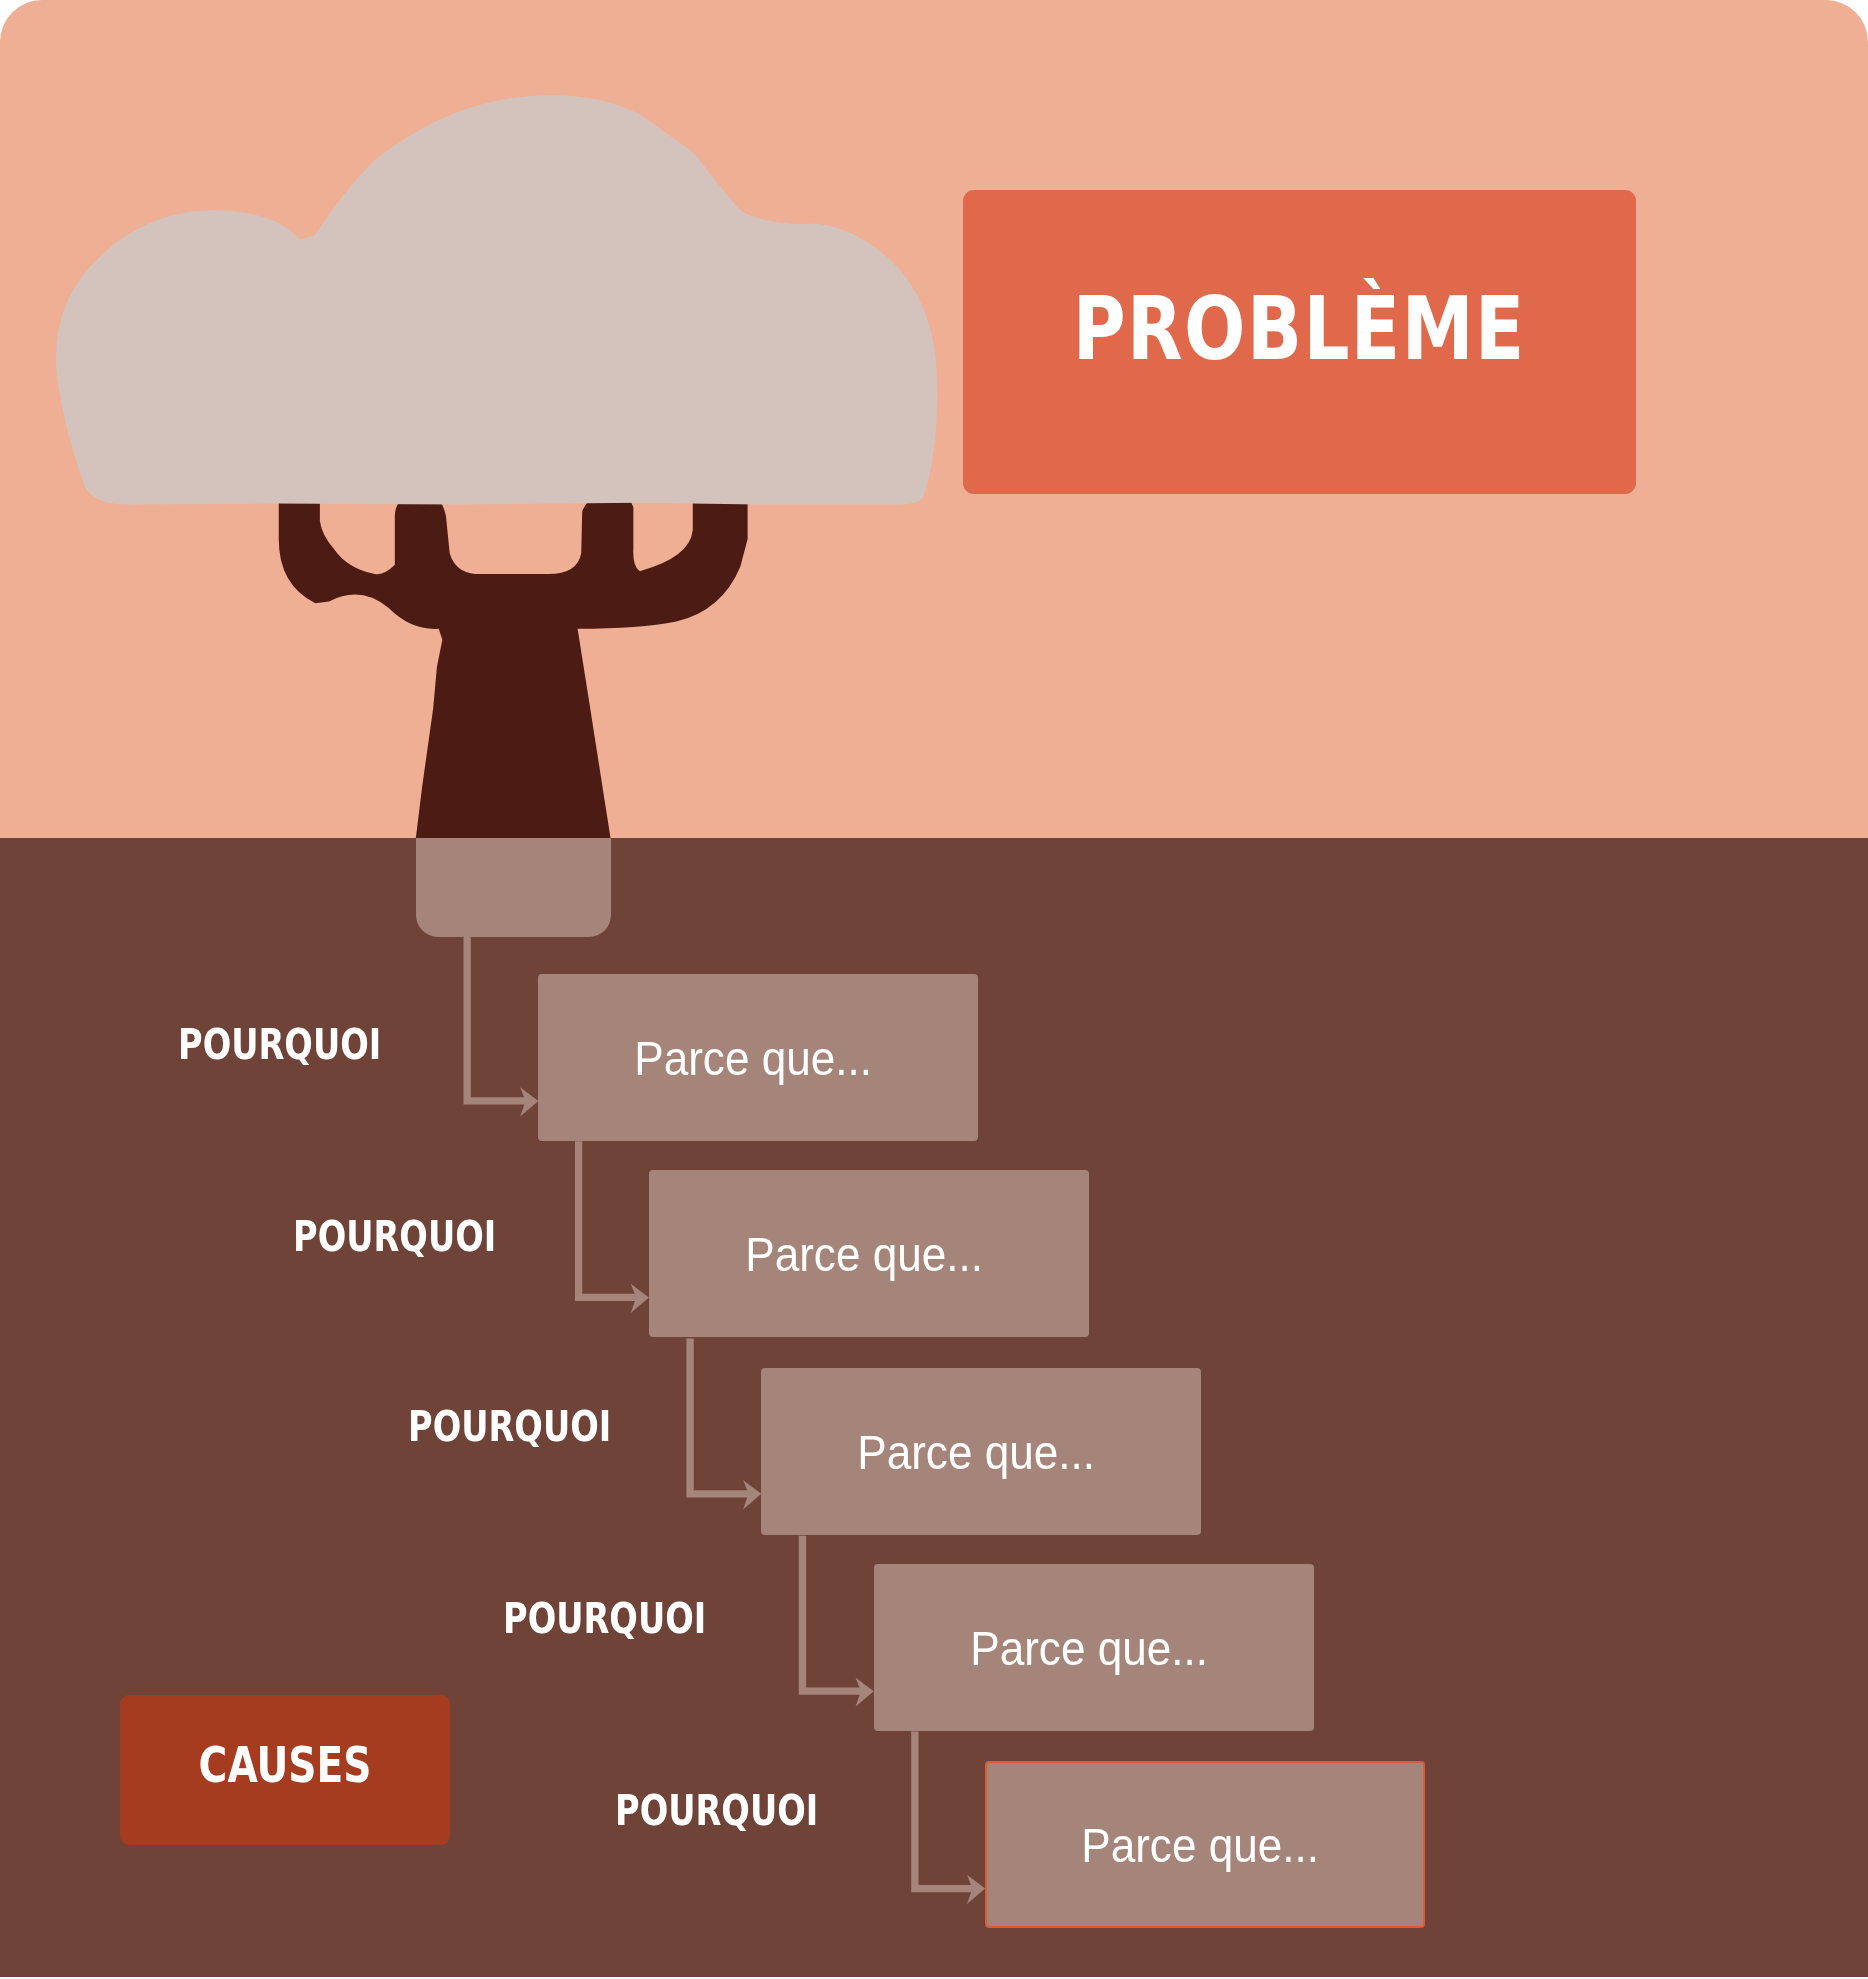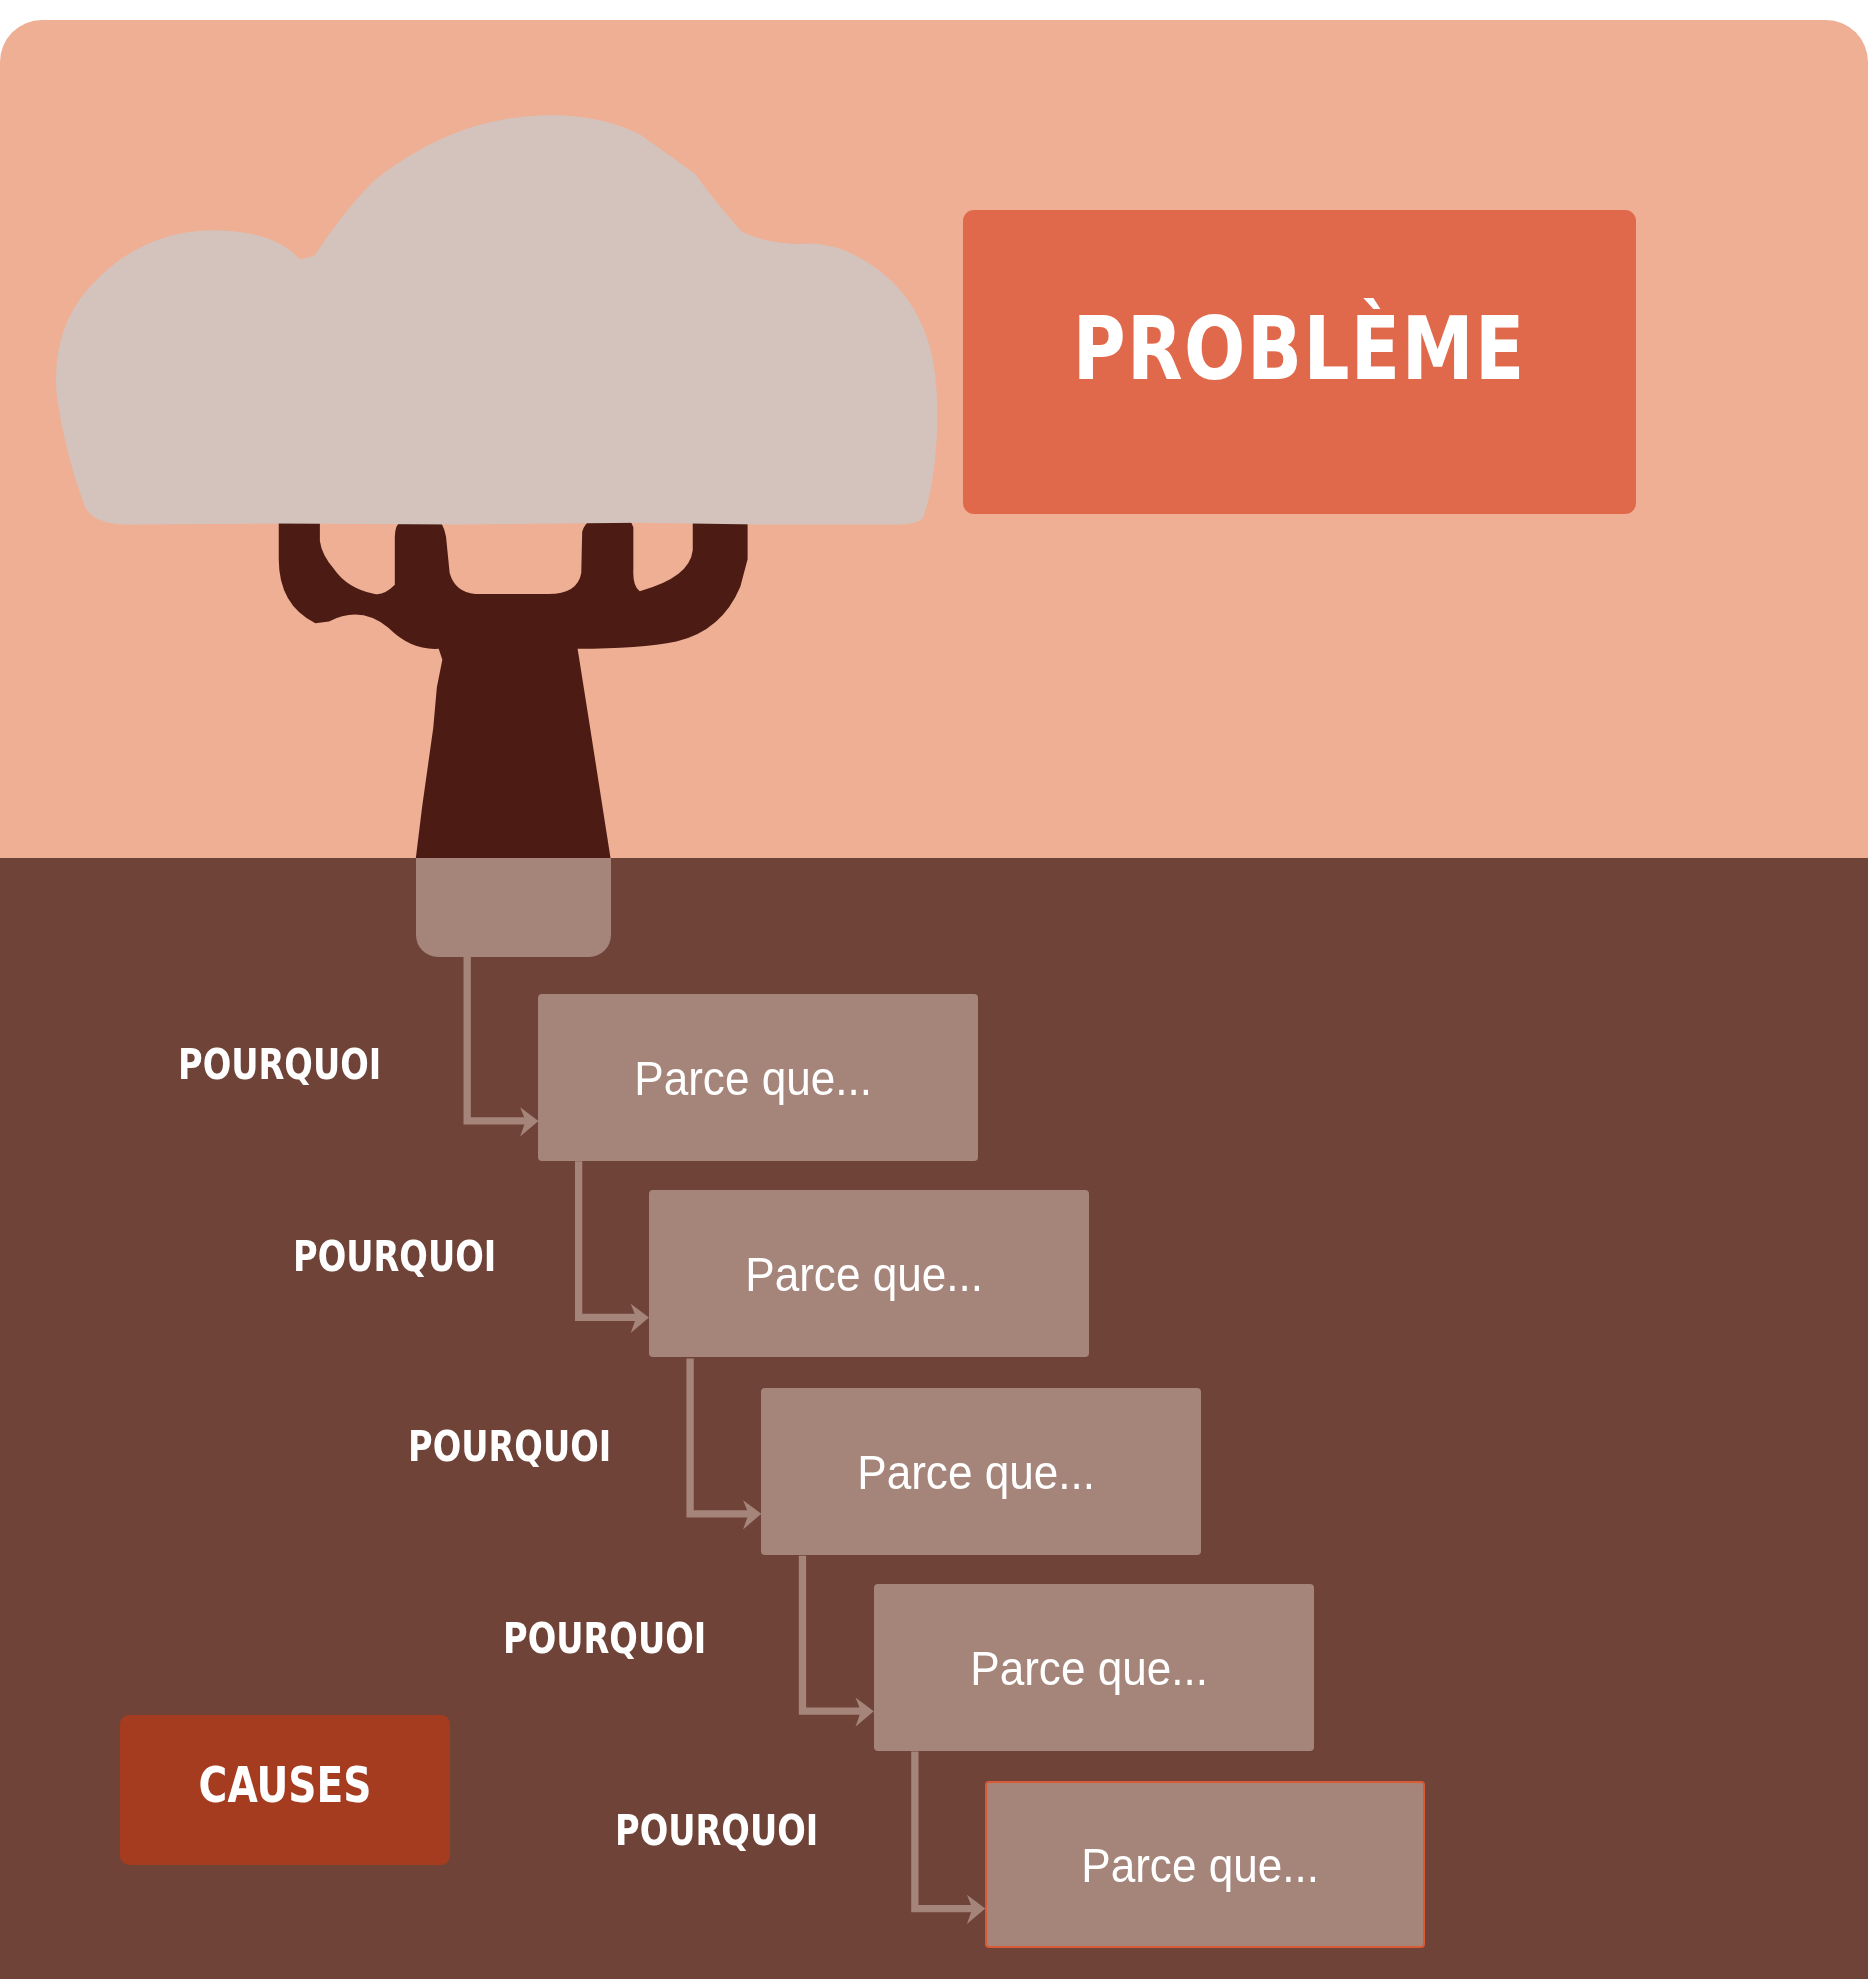--- a/index.html
+++ b/index.html
@@ -1,17 +1,17 @@
 <!DOCTYPE html>
 <html style="font-size:14.6px"><head>
 <meta charset="utf-8">
 <style>
   html, body { margin:0; padding:0; background:#ffffff; }
   body { width:1869px; height:1979px; position:relative; overflow:hidden; font-family:"Liberation Sans", sans-serif; }
-  #canvas { position:absolute; left:0; top:0; width:1869px; height:1442px;margin-top:20px; }
+  #canvas { position:absolute; left:0; top:0; width:1869px; height:1442px; }
   .sky { position:absolute; left:0; top:0; width:1868px; height:838px; border-radius:42px 42px 0 0; }
   .ground { position:absolute; left:0; top:838px; width:1868px; height:1139px; }
   .tree-svg { position:absolute; left:0; top:0; }
   .problem-box { position:absolute; left:963px; top:190px; width:673px; height:304px; border-radius:11px;
     display:flex; align-items:center; justify-content:center; }
   .problem-label { color:#ffffff; font-family:"DejaVu Sans", sans-serif; font-weight:bold; font-size:88px;
     letter-spacing:1.8px; transform:scaleX(0.82); margin-top:-27.4px; }
   .root-box { position:absolute; left:416px; top:838px; width:195px; height:99px; border-radius:0 0 22px 22px; }
   .why-box { position:absolute; width:440px; height:167px; border-radius:4px; box-sizing:border-box;
     display:flex; align-items:center; justify-content:center; }

